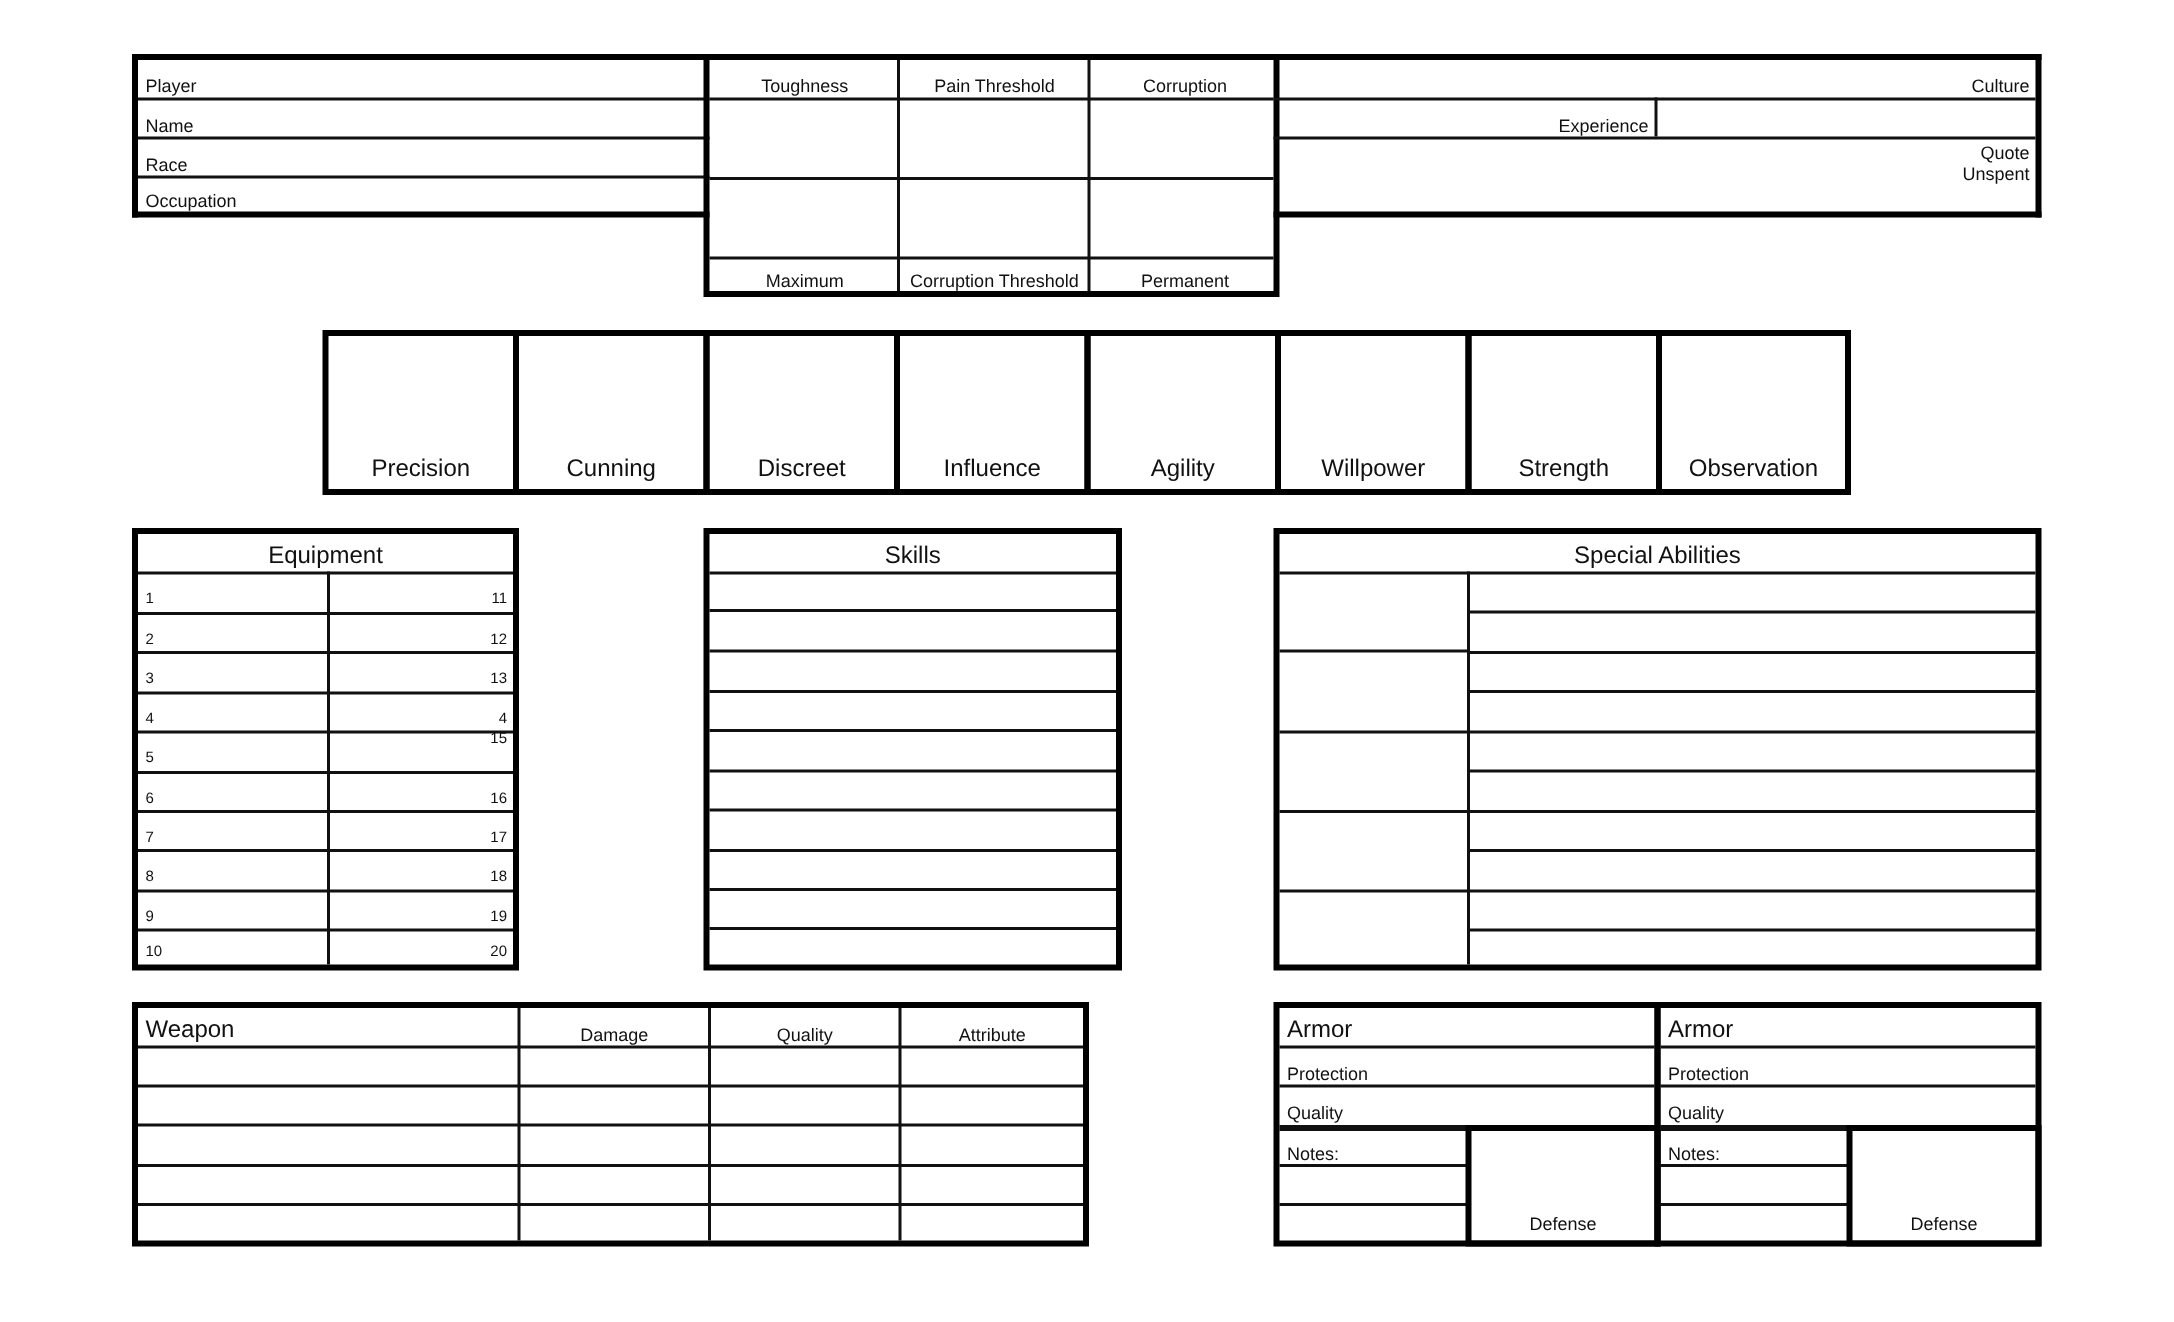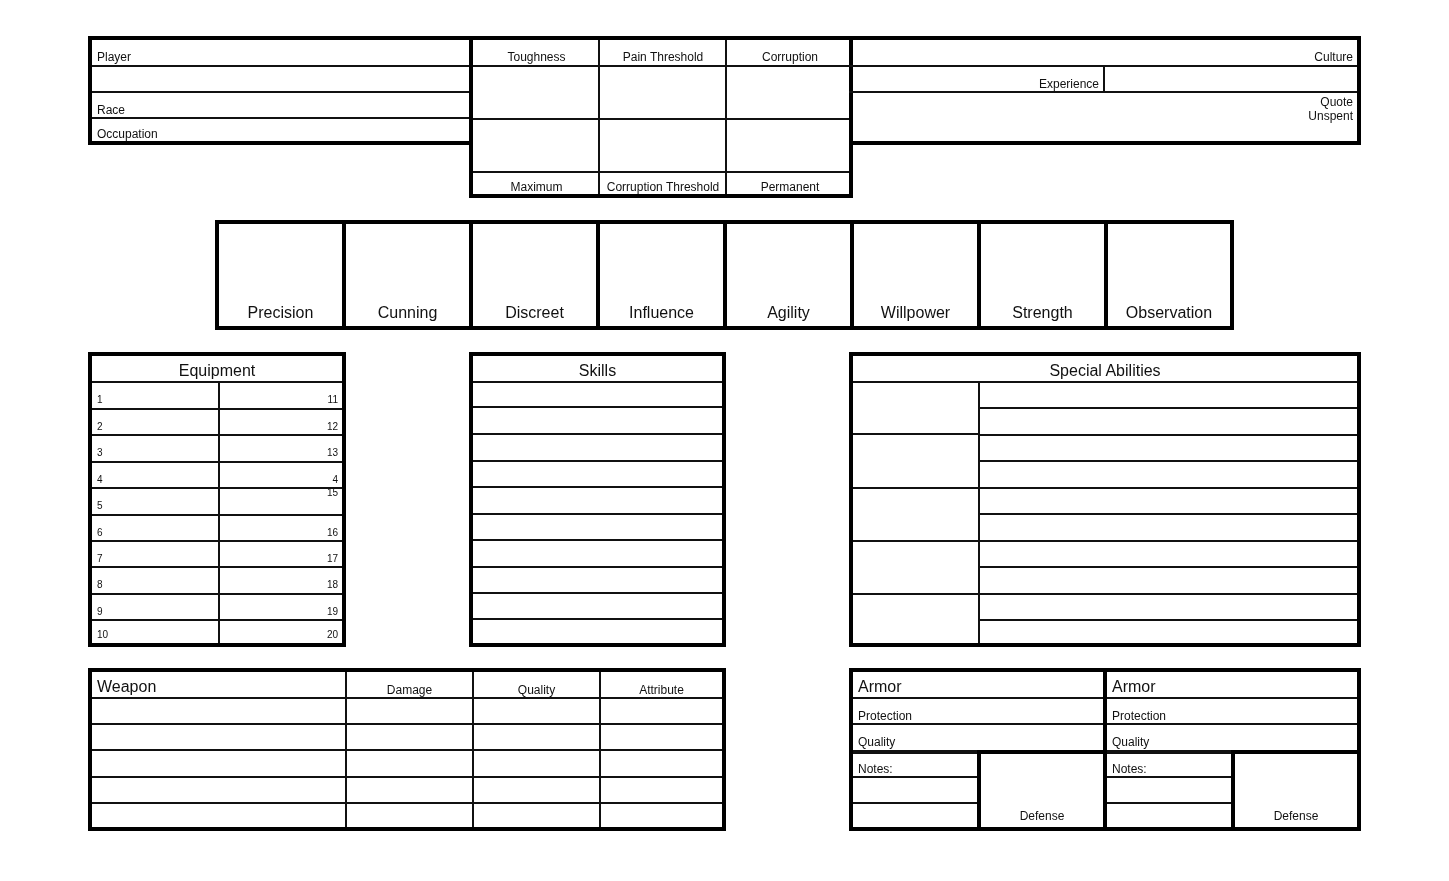--- a/index.html
+++ b/index.html
@@ -18,20 +18,23 @@
 </head>
 <body>
 
 <div class="abs thick" style="left:88px; top:36px; width:385px; height:109px; border-right:none;">
   <div class="hline" style="top:25px;"></div>
   <div class="hline" style="top:51px;"></div>
   <div class="hline" style="top:77px;"></div>
   <div class="cell field" style="left:0; top:0; width:100%; height:25px;">
     <span class="lbl" style="left:5px; top:10px;">Player</span>
   </div>
+  <div class="cell field" style="left:0; top:27px; width:100%; height:24px;">
+    <span class="lbl" style="left:5px; top:10px;">Name</span>
+  </div>
   <div class="cell field" style="left:0; top:53px; width:100%; height:24px;">
     <span class="lbl" style="left:5px; top:10px;">Race</span>
   </div>
   <div class="cell field" style="left:0; top:79px; width:100%; height:24px;">
     <span class="lbl" style="left:5px; top:8px;">Occupation</span>
   </div>
 </div>
 
 <div class="abs thick" style="left:469px; top:36px; width:384px; height:162px;padding-left:18px;">
   <div class="hline" style="top:25px;"></div>
@@ -171,21 +174,21 @@
       <span class="lbl lbl-r" style="right:4px; top:10px; font-size:10px;">18</span>
     </div>
   <div class="cell field" style="left:128px; top:239px; right:0; height:24px;">
       <span class="lbl lbl-r" style="right:4px; top:10px; font-size:10px;">19</span>
     </div>
   <div class="cell field" style="left:128px; top:265px; right:0; height:22px;">
       <span class="lbl lbl-r" style="right:4px; top:7px; font-size:10px;">20</span>
     </div>
 </div>
 
-<div class="abs thick" style="left:469px; top:352px; width:257px; height:295px;">
+<div class="abs thick" style="left:469px; top:352px; width:279px; height:295px;">
   <span class="lbl lbl-c big" style="left:0; right:0; top:6px;">Skills</span>
   <div class="hline" style="top:25px;"></div>
   <div class="cell field" style="left:0; right:0; top:27px; height:25px; border-bottom:2px solid #111;"></div>
   <div class="cell field" style="left:0; right:0; top:53px; height:26px; border-bottom:2px solid #111;"></div>
   <div class="cell field" style="left:0; right:0; top:79px; height:27px; border-bottom:2px solid #111;"></div>
   <div class="cell field" style="left:0; right:0; top:106px; height:26px; border-bottom:2px solid #111;"></div>
   <div class="cell field" style="left:0; right:0; top:132px; height:27px; border-bottom:2px solid #111;"></div>
   <div class="cell field" style="left:0; right:0; top:159px; height:26px; border-bottom:2px solid #111;"></div>
   <div class="cell field" style="left:0; right:0; top:185px; height:27px; border-bottom:2px solid #111;"></div>
   <div class="cell field" style="left:0; right:0; top:212px; height:26px; border-bottom:2px solid #111;"></div>

